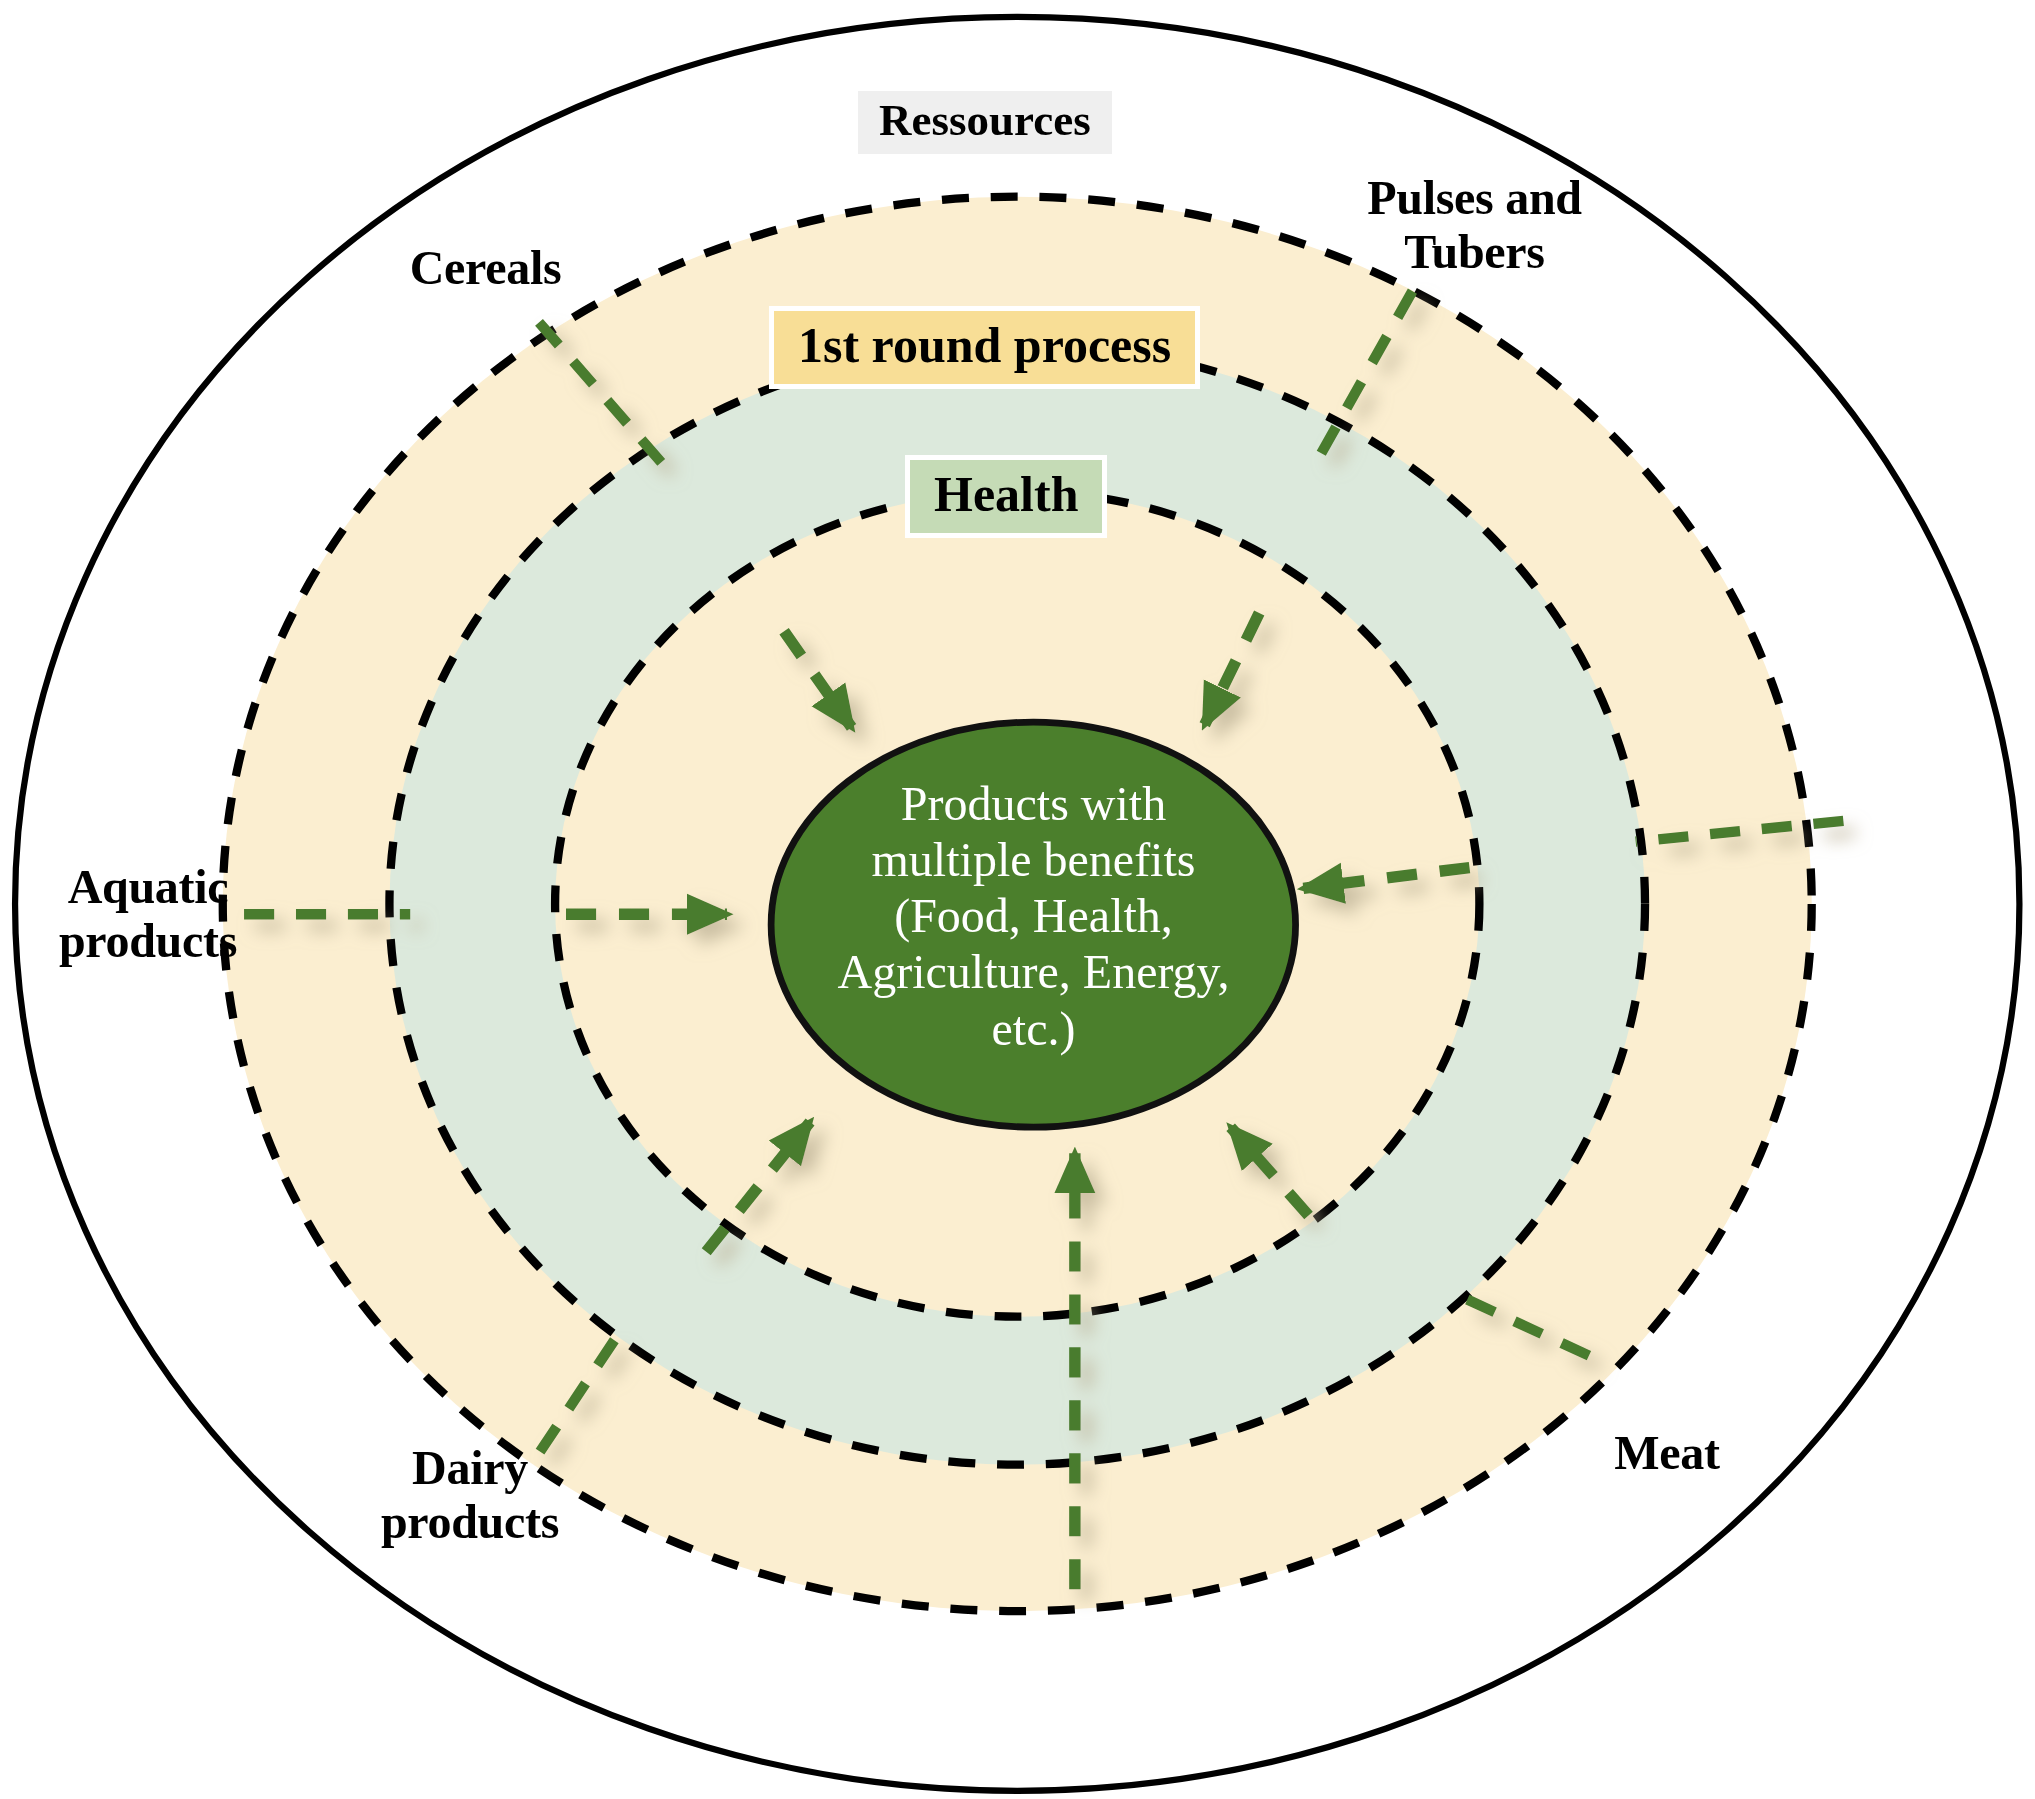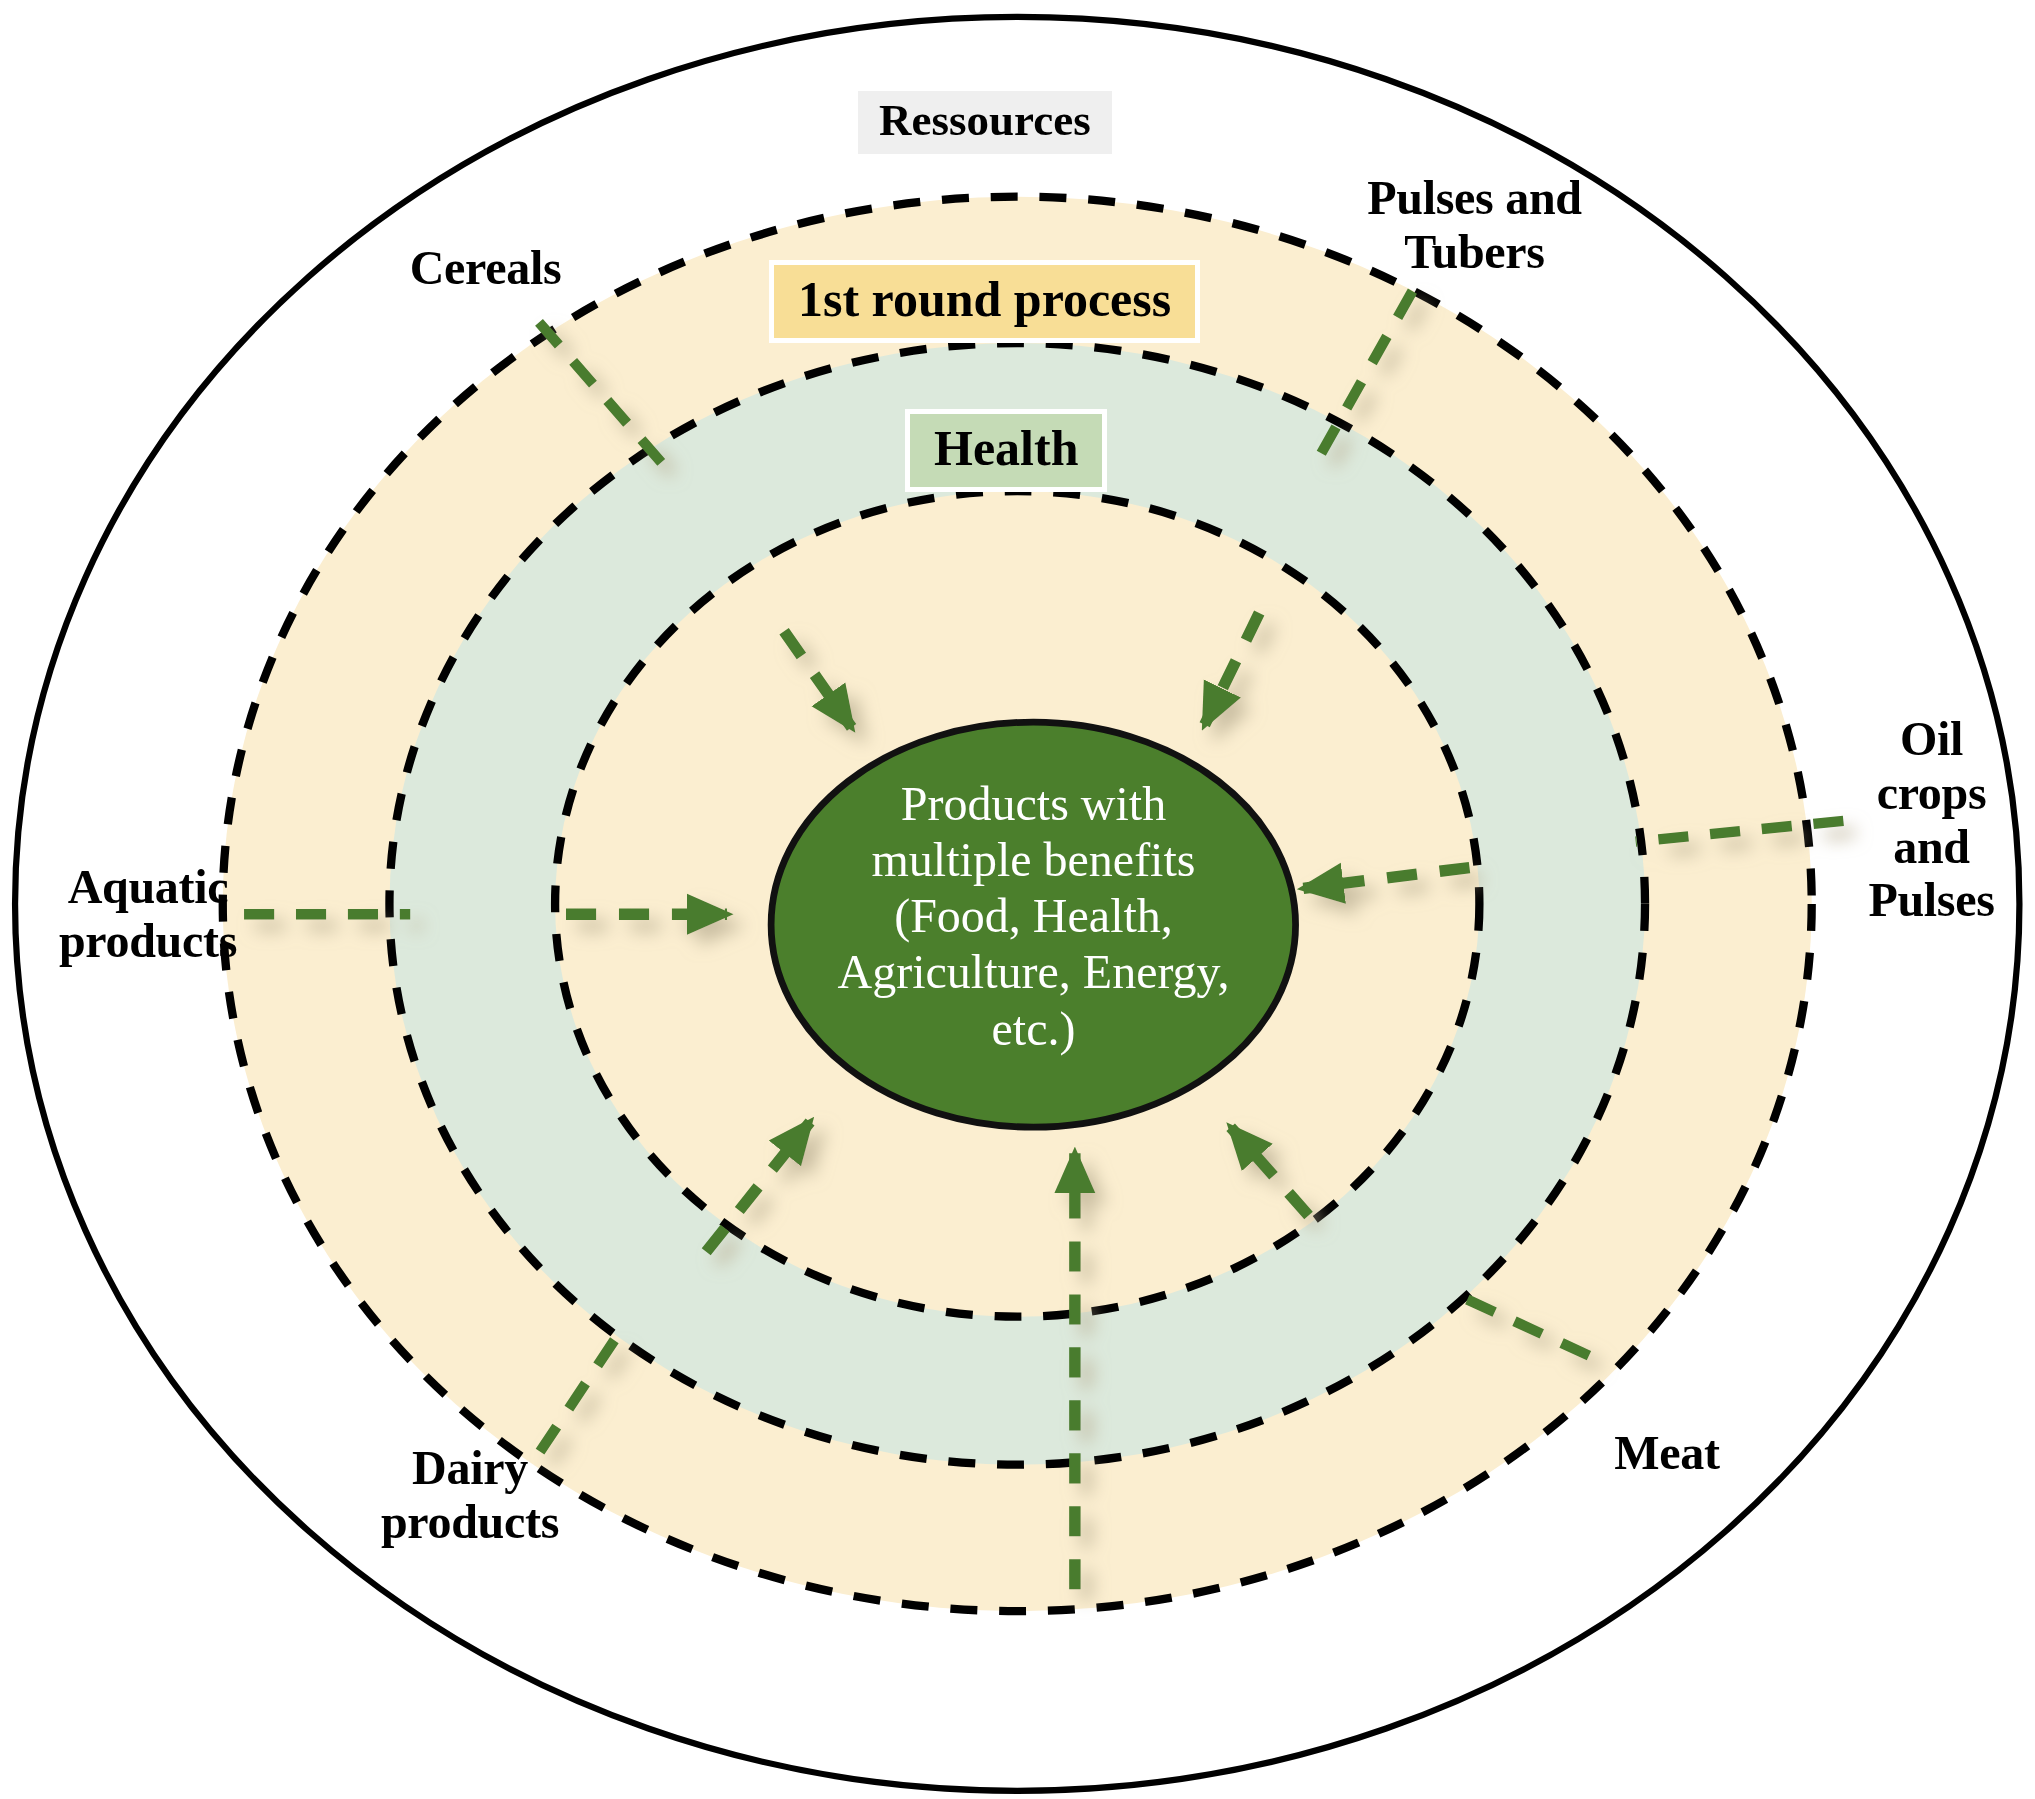--- a/index.html
+++ b/index.html
@@ -49,20 +49,21 @@
   }
   .band-chip {
     position: absolute;
     font-size: 50px;
     font-weight: 700;
     text-align: left;
     line-height: 1.0;
     padding: 9.3px 24px 13.5px 24px;
     border: 5.7px solid #ffffff;
     box-sizing: border-box;
+    margin-top: 46px;
   }
   .chip-yellow { background: #f8de96; color: #000; }
   .chip-green  { background: #c5dbb6; color: #000; }
   .center-text {
     position: absolute;
     color: #ffffff;
     font-size: 48px;
     font-weight: 400;
     line-height: 1.17;
     text-align: center;
@@ -133,24 +134,20 @@
 multiple benefits
 (Food, Health,
 Agriculture, Energy,
 etc.)</div>
 
   <div class="lbl outer-label" style="left:374px; top:241px; width:223px;">Cereals</div>
 
   <div class="lbl outer-label" style="left:1355px; top:171px; width:239px;">Pulses and
 Tubers</div>
 
-  <div class="lbl outer-label" style="left:1846px; top:712px; width:171px;">Oil
-crops
-and
-Pulses</div>
 
   <div class="lbl outer-label" style="left:1584px; top:1426px; width:166px;">Meat</div>
 
 
   <div class="lbl outer-label" style="left:343px; top:1441px; width:254px;">Dairy
 products</div>
 
   <div class="lbl outer-label" style="left:26px; top:860px; width:244px;">Aquatic
 products</div>
 

